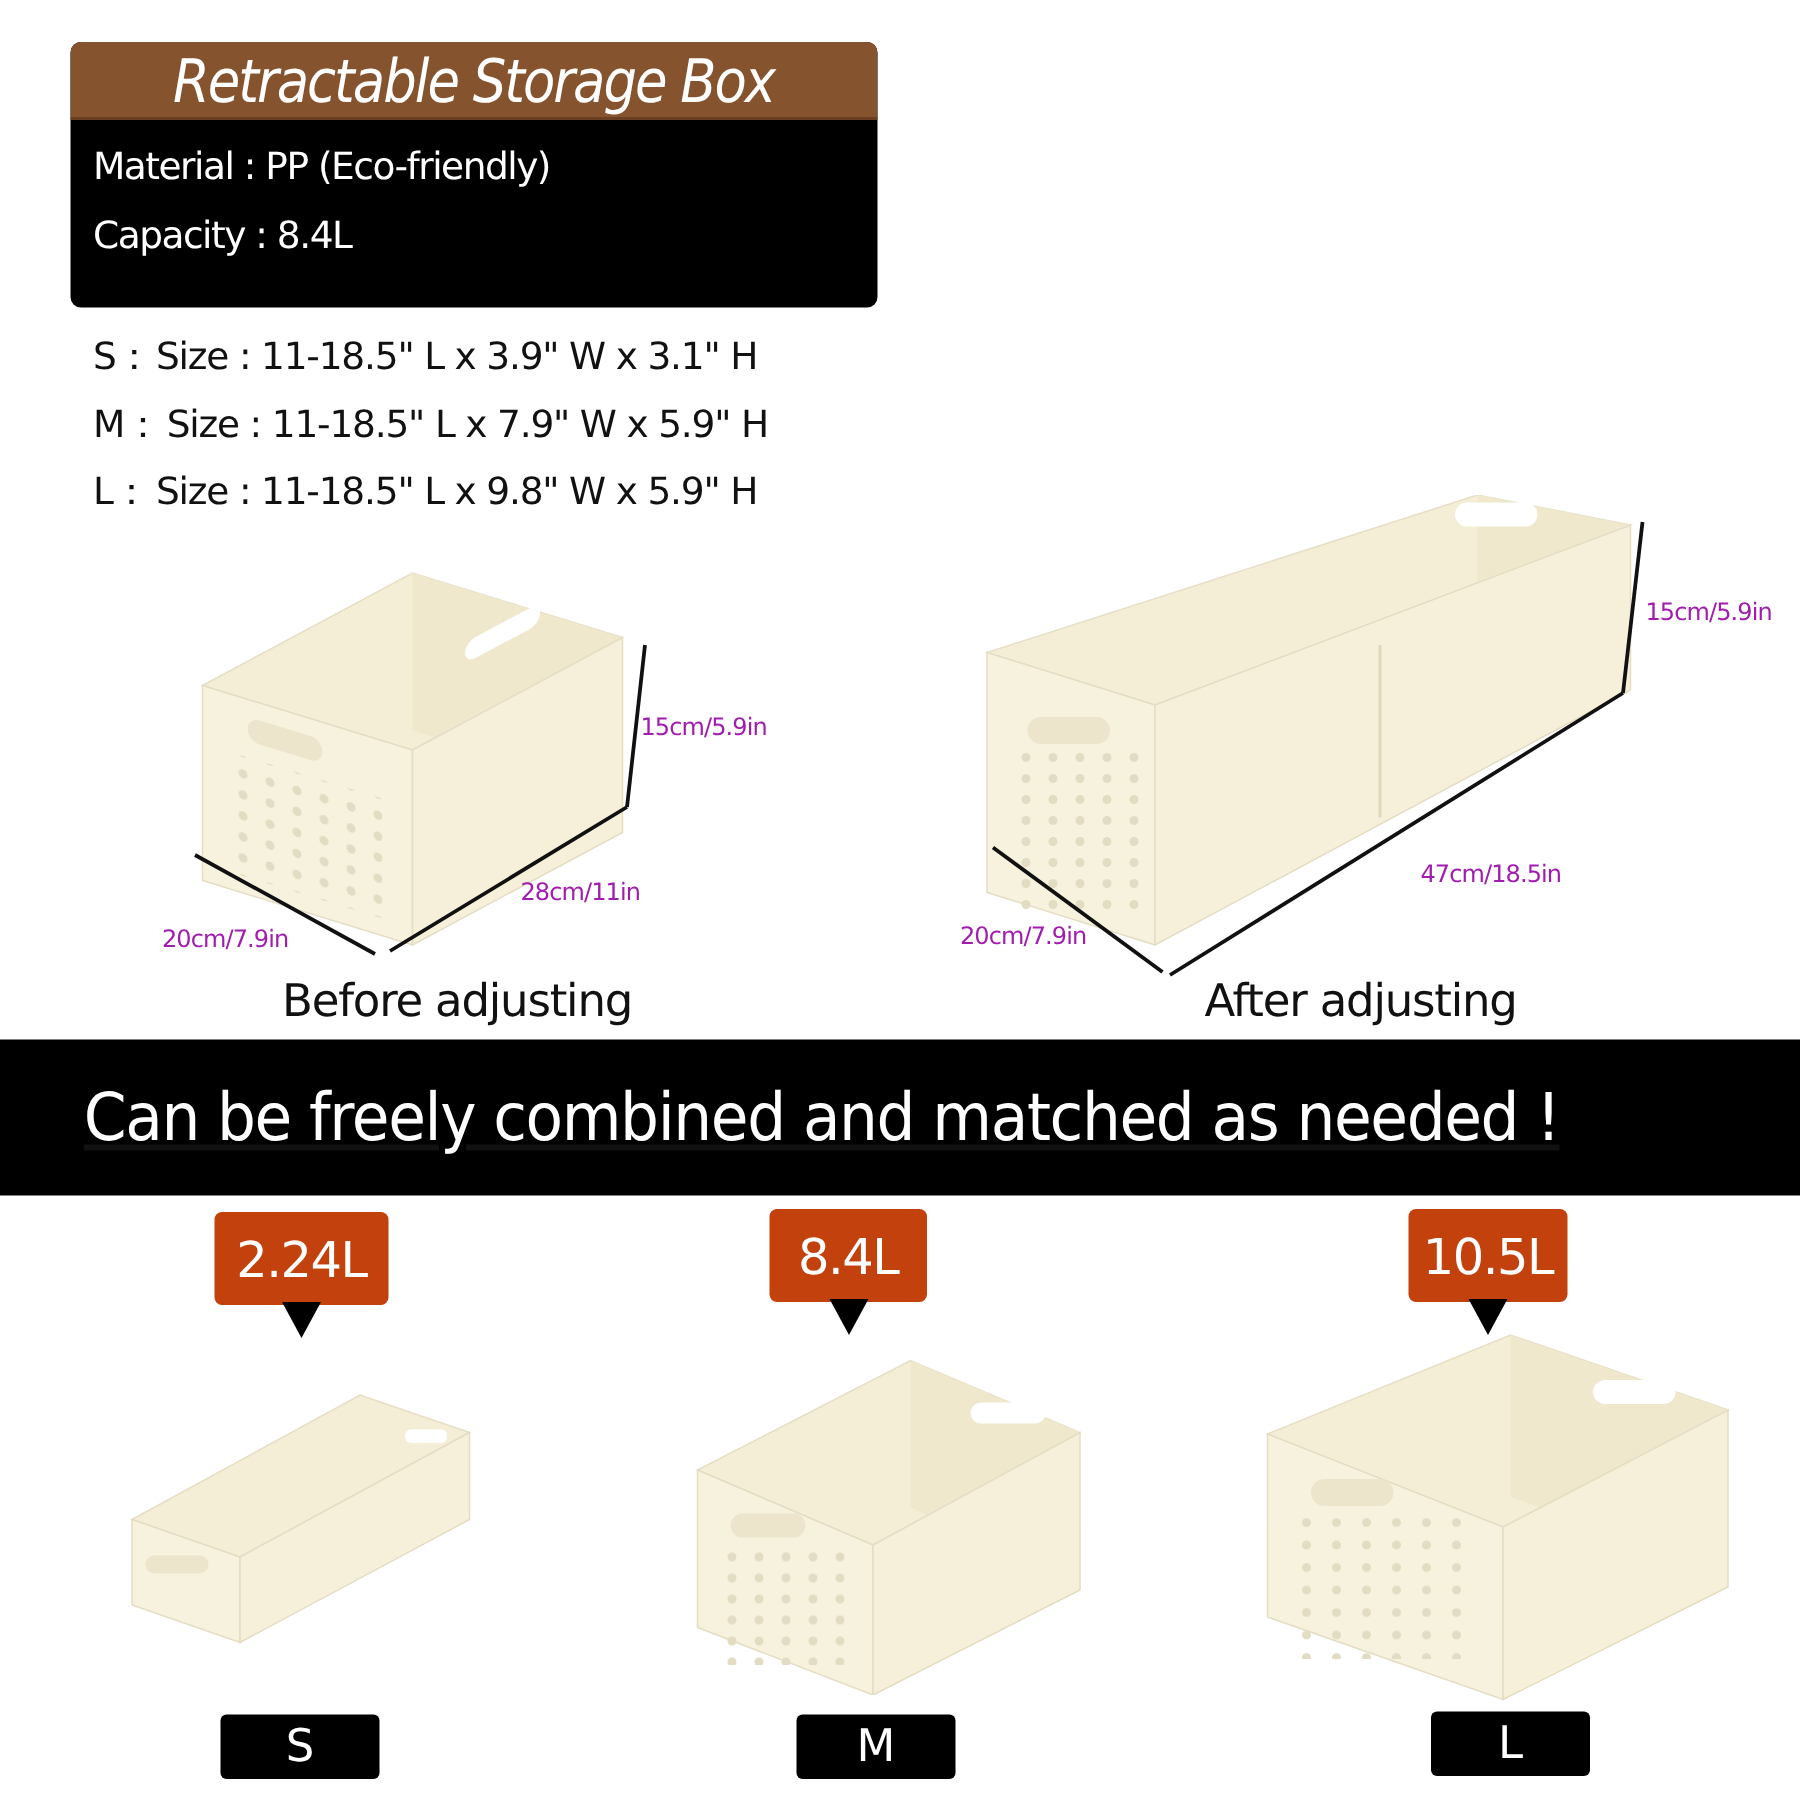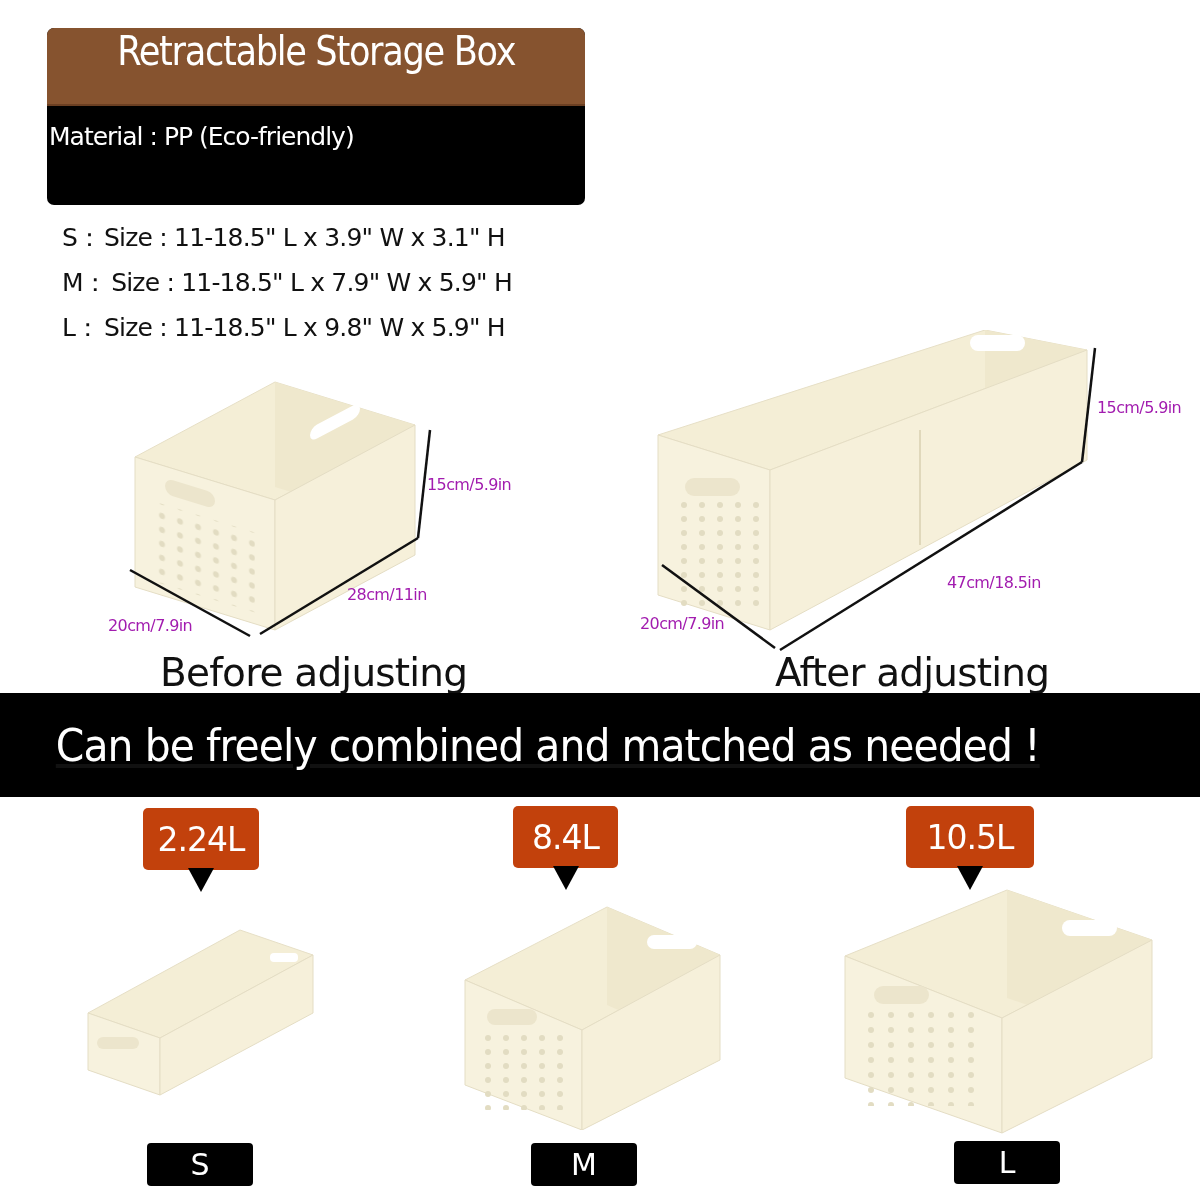--- a/index.html
+++ b/index.html
@@ -1,47 +1,48 @@
 <!DOCTYPE html>
 <html><head>
   <meta charset="utf-8">
   <style>
     * { box-sizing: border-box; margin: 0; padding: 0; }
     html, body { width: 1200px; height: 1200px; background: #ffffff; overflow: hidden; }
     body { position: relative; font-family: "Liberation Sans", "DejaVu Sans", sans-serif; color: #111; }
 
     .title-card { position: absolute; left: 47px; top: 28px; width: 538px; height: 177px; border-radius: 7px; overflow: hidden; background: #000; }
-    .title-bar { height: 78px; background: #86532f; display: flex; align-items: flex-start; justify-content: center; border-bottom: 2px solid #6b3f22; }
+    .title-bar { height: 52px; background: #86532f; display: flex; align-items: flex-end; justify-content: center; border-bottom: 2px solid #6b3f22; font-style: italic; }
     .title-bar span { color: #fff; font-size: 40px; font-family: "DejaVu Sans", sans-serif; letter-spacing: -1.5px; transform: scaleX(0.88); display: inline-block; }
-    .spec-line { color: #fff; font-size: 25px; padding-left: 2px; height: 46px; line-height: 46px; font-family: "DejaVu Sans", sans-serif; letter-spacing: -1px; }
+    .spec-line { color: #fff; font-size: 25px; padding-left: 15px; height: 46px; line-height: 46px; font-family: "DejaVu Sans", sans-serif; letter-spacing: -1px; }
     .spec-line.first { margin-top: 8px; }
 
     .sizes { position: absolute; left: 62px; top: 215px; }
     .size-row { height: 45px; line-height: 45px; font-size: 25px; font-family: "DejaVu Sans", sans-serif; letter-spacing: -0.8px; white-space: nowrap; }
     .size-row .k { display: inline-block; width: 42px; }
 
     .box { position: absolute; }
     .dim { position: absolute; font-size: 16px; font-family: "DejaVu Sans", sans-serif; letter-spacing: -0.6px; white-space: nowrap; color: #a21caf; }
-    .caption { position: absolute; font-size: 39px; font-family: "DejaVu Sans", sans-serif; letter-spacing: -0.8px; white-space: nowrap; }
+    .caption { position: absolute; font-size: 30px; font-family: "DejaVu Sans", sans-serif; letter-spacing: -0.8px; white-space: nowrap; margin-left: 28px; }
 
     .banner { position: absolute; left: 0; top: 693px; width: 1200px; height: 104px; background: #000; display: flex; align-items: center; text-decoration: underline; }
     .banner span { color: #fff; font-size: 44px; font-family: "DejaVu Sans", sans-serif; padding-left: 60px; letter-spacing: -1px; white-space: nowrap; transform: scaleX(0.93); transform-origin: left center; display: inline-block; }
 
     .callout { position: absolute; background: #c2410c; color: #fff; border-radius: 5px; font-size: 33px; font-family: "DejaVu Sans", sans-serif; display: flex; align-items: center; justify-content: center; height: 62px; letter-spacing: -1px; }
     .callout::after { content: ""; position: absolute; left: 50%; bottom: -22px; transform: translateX(-50%); border-left: 13px solid transparent; border-right: 13px solid transparent; border-top: 24px solid #000; }
     .size-tag { position: absolute; background: #000; color: #fff; border-radius: 4px; height: 43px; font-size: 30px; font-family: "DejaVu Sans", sans-serif; display: flex; align-items: center; justify-content: center; }
   </style>
 </head>
 <body>
 
 <div class="title-card">
   <div class="title-bar">
     <span>Retractable Storage Box</span>
   </div>
   <div class="spec-line first">Material : PP (Eco-friendly)</div>
+  <div class="spec-line">Capacity : 8.4L</div>
 </div>
 
 <div class="sizes">
   <div class="size-row"><span class="k">S：</span><span>Size : 11-18.5" L x 3.9" W x 3.1" H</span></div>
   <div class="size-row"><span class="k">M：</span><span> Size : 11-18.5" L x 7.9" W x 5.9" H</span></div>
   <div class="size-row"><span class="k">L：</span><span>Size : 11-18.5" L x 9.8" W x 5.9" H</span></div>
 </div>
 
 <svg class="box" style="left:100px;top:370px" width="440" height="280" viewBox="0 0 440 280">
   <defs>
@@ -126,21 +127,21 @@
   <polygon points="3,75 120,125 120,225 3,180" fill="#f7f2de" stroke="#e4ddc4"></polygon>
   <polygon points="120,125 258,50 258,155 120,225" fill="#f6f0da" stroke="#e4ddc4"></polygon>
   <rect x="15" y="125" width="95" height="80" fill="url(#holesM)"></rect>
   <rect x="25" y="104" width="50" height="16" rx="8" fill="#ece5cc"></rect>
   <rect x="185" y="30" width="50" height="14" rx="7" fill="#ffffff"></rect>
 </svg>
 <div class="size-tag" style="left:531px;top:1143px;width:106px">
   <span>M</span>
 </div>
 
-<div class="callout" style="left:906px;top:806px;width:128px">
+<div class="callout" style="left:939px;top:806px;width:106px">
   <span>10.5L</span>
 </div>
 <svg class="box" style="left:842px;top:888px" width="315" height="250" viewBox="0 0 315 250">
   <defs>
     <pattern id="holesL" width="20" height="15" patternUnits="userSpaceOnUse">
         <circle cx="9" cy="7" r="3" fill="#e2dcc2"></circle>
       </pattern>
   </defs>
   <polygon points="3,68 165,2 310,52 160,130" fill="#f4eed6" stroke="#e6dfc6"></polygon>
   <polygon points="165,2 310,52 310,160 165,110" fill="#efe8cd"></polygon>

